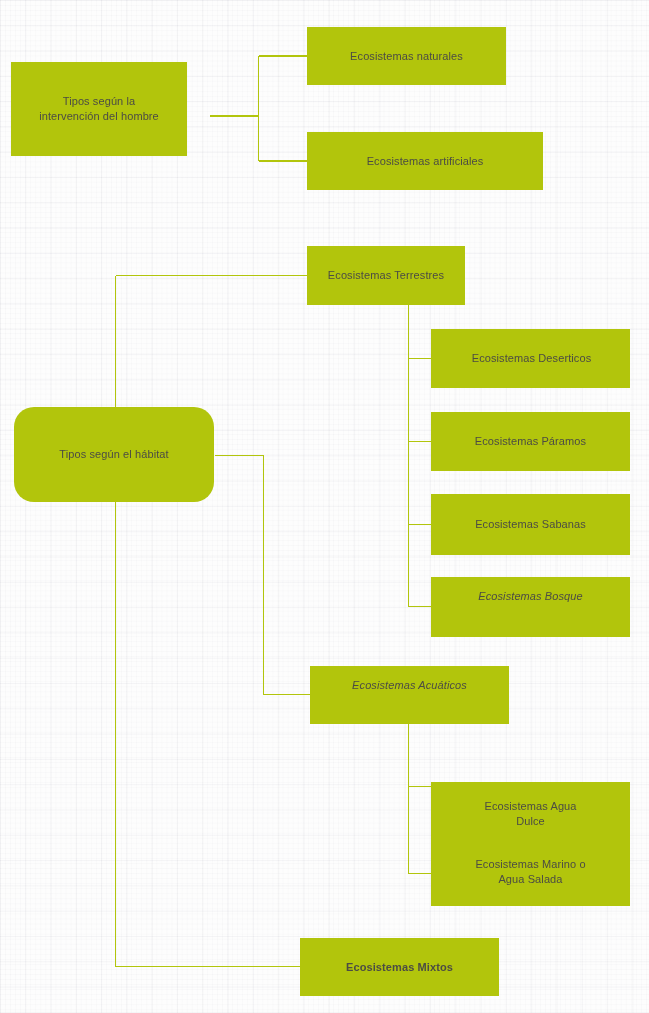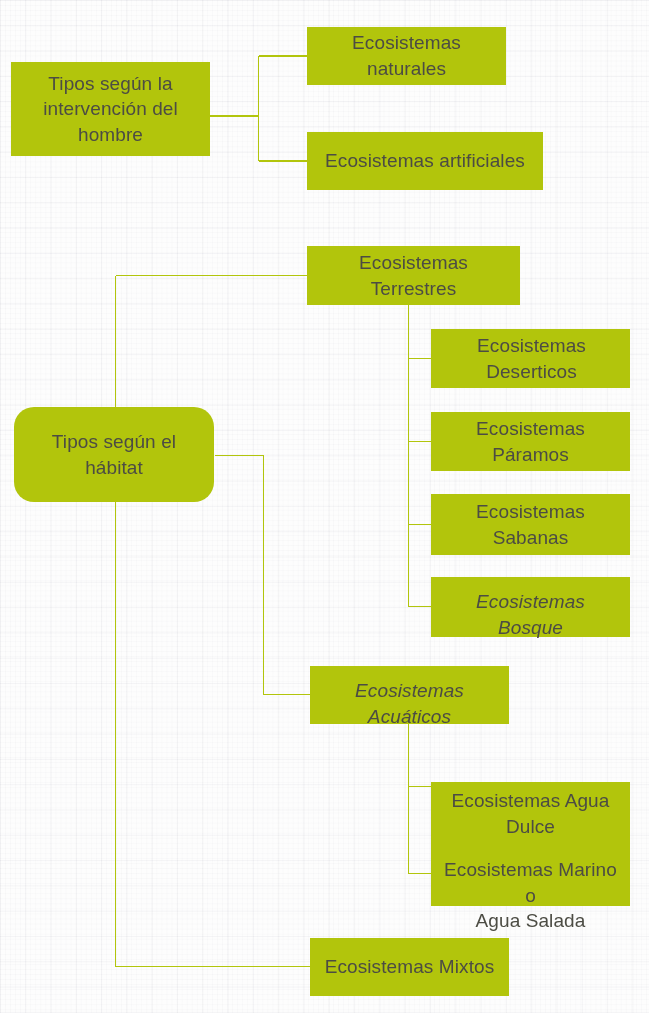--- a/index.html
+++ b/index.html
@@ -48,21 +48,21 @@
   .node {
     position: absolute;
     box-sizing: border-box;
     background-color: #b2c50c;
     color: #4c4c44;
     display: flex;
     align-items: center;
     justify-content: center;
     text-align: center;
     font-family: "Liberation Sans", sans-serif;
-    font-size: 19px;
+    font-size: 11px;
     line-height: 1.35;
     letter-spacing: 0.1px;
     padding: 0 10px;
     white-space: pre-line;
   }
   .node.align-top {
     align-items: flex-start;
     padding-top: 12px;
     font-style: italic;
   }
@@ -99,42 +99,42 @@
       <path d="M408.5,441.5 L431.5,441.5"></path>
       <path d="M408.5,524.5 L431.5,524.5"></path>
       <path d="M408.5,606.5 L431.5,606.5"></path>
 
       <path d="M408.5,724 L408.5,873.5"></path>
       <path d="M408.5,786.5 L431.5,786.5"></path>
       <path d="M408.5,873.5 L431.5,873.5"></path>
     </g>
   </svg>
 
-  <div class="node" style="left:11px; top:62px; width:199px; height:94px;">Tipos según la
+  <div class="node" style="left:11px; top:62px; width:176px; height:94px;">Tipos según la
 intervención del hombre</div>
 
   <div class="node" style="left:307px; top:27px; width:199px; height:58px;">Ecosistemas naturales</div>
 
   <div class="node" style="left:307px; top:132px; width:236px; height:58px;">Ecosistemas artificiales</div>
 
   <div class="node" style="left:14px; top:407px; width:200px; height:95px;border-radius:20px;">Tipos según el hábitat</div>
 
-  <div class="node" style="left:307px; top:246px; width:213px; height:59px;">Ecosistemas Terrestres</div>
+  <div class="node" style="left:307px; top:246px; width:158px; height:59px;">Ecosistemas Terrestres</div>
 
   <div class="node" style="left:431px; top:329px; width:199px; height:59px;padding-left:12px;">Ecosistemas Deserticos</div>
 
   <div class="node" style="left:431px; top:412px; width:199px; height:59px;">Ecosistemas Páramos</div>
 
   <div class="node" style="left:431px; top:494px; width:199px; height:61px;">Ecosistemas Sabanas</div>
 
   <div class="node align-top" style="left:431px; top:577px; width:199px; height:60px;">Ecosistemas Bosque</div>
 
   <div class="node align-top" style="left:310px; top:666px; width:199px; height:58px;">Ecosistemas Acuáticos</div>
 
   <div class="node" style="left:431px; top:755px; width:199px; height:63px;margin-top:27px;">Ecosistemas Agua
 Dulce</div>
 
   <div class="node align-upper" style="left:431px; top:843px; width:199px; height:63px;">Ecosistemas Marino o
 Agua Salada</div>
 
-  <div class="node" style="left:310px; top:938px; width:199px; height:58px;">Ecosistemas Mixtos</div>
+  <div class="node" style="left:300px; top:938px; width:199px; height:58px;font-weight:bold;">Ecosistemas Mixtos</div>
 
 </div>
 
 </body></html>

